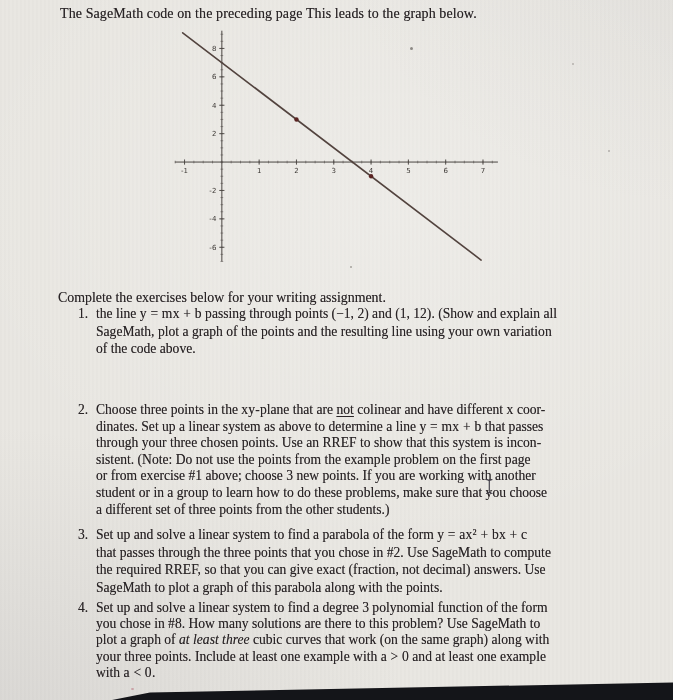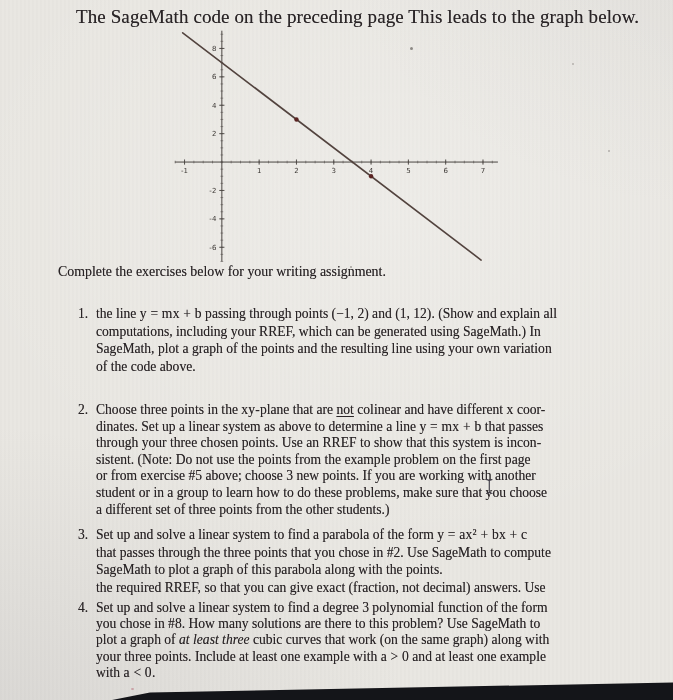--- a/index.html
+++ b/index.html
@@ -8,26 +8,26 @@
     font-family:"Liberation Serif", serif;color:#292426;
     background:
       radial-gradient(ellipse 120% 90% at 58% 30%, rgba(255,255,255,.22), rgba(255,255,255,0) 55%),
       radial-gradient(ellipse 150% 110% at -5% 110%, rgba(118,116,124,.16), rgba(0,0,0,0) 45%),
       radial-gradient(ellipse 140% 100% at 108% -12%, rgba(148,148,156,.10), rgba(0,0,0,0) 42%),
       repeating-linear-gradient(90deg, rgba(0,0,0,.013) 0 2px, rgba(255,255,255,.015) 2px 4px),
       #e9e7e2;
   }
   .page{position:absolute;inset:0;}
   .title{
-    position:absolute;left:76px;top:6px;font-size:19px;letter-spacing:.1px;
+    position:absolute;left:60px;top:6px;font-size:14px;letter-spacing:.1px;
     white-space:nowrap;text-shadow:0 0 .5px rgba(42,36,38,.55);
   }
   #chart{position:absolute;left:145px;top:28px;}
   .intro{
-    position:absolute;left:58px;top:264px;font-size:13.9px;white-space:nowrap;
+    position:absolute;left:58px;top:290px;font-size:13.9px;white-space:nowrap;
     text-shadow:0 0 .5px rgba(42,36,38,.5);
   }
   .ex{
     position:absolute;left:96px;font-size:13.6px;white-space:nowrap;
     text-shadow:0 0 .5px rgba(42,36,38,.5);
   }
   .ex .num{position:absolute;left:-18px;top:0;}
   .ex-1{top:305px;line-height:17.5px;}
   .ex-2{top:402px;line-height:16.6px;}
   .ex-3{top:526px;line-height:17.6px;}
@@ -151,40 +151,39 @@
       <circle cx="151.46113989637306" cy="91.45562130177515" r="2.2" fill="#5a2422"></circle>
       <circle cx="226.07253886010363" cy="148.2603550295858" r="2.2" fill="#5a2422"></circle>
     </svg>
 
   <div class="intro">Complete the exercises below for your writing assignment.</div>
 
   <div id="exercises">
       <div class="ex ex-1">
         <span class="num">1.</span>
         <div class="line"><span>the line </span><span class="seg-m">y = mx + b</span><span> passing through points (−1, 2) and (1, 12). (Show and explain all</span></div>
-        <div class="line"><span>computations, including your RREF, which can be generated using SageMath.) In</span></div>
         <div class="line"><span>SageMath, plot a graph of the points and the resulting line using your own variation</span></div>
         <div class="line"><span>of the code above.</span></div>
       </div>
       <div class="ex ex-2">
         <span class="num">2.</span>
         <div class="line"><span>Choose three points in the </span><span class="seg-m">xy</span><span>-plane that are </span><span class="seg-u">not</span><span> colinear and have different </span><span class="seg-m">x</span><span> coor-</span></div>
         <div class="line"><span>dinates. Set up a linear system as above to determine a line </span><span class="seg-m">y = mx + b</span><span> that passes</span></div>
         <div class="line"><span>through your three chosen points. Use an RREF to show that this system is incon-</span></div>
         <div class="line"><span>sistent. (Note: Do not use the points from the example problem on the first page</span></div>
-        <div class="line"><span>or from exercise #5 above; choose 3 new points. If you are working with another</span></div>
+        <div class="line"><span>or from exercise #1 above; choose 3 new points. If you are working with another</span></div>
         <div class="line"><span>student or in a group to learn how to do these problems, make sure that you choose</span></div>
         <div class="line"><span>a different set of three points from the other students.)</span></div>
       </div>
       <div class="ex ex-3">
         <span class="num">3.</span>
         <div class="line"><span>Set up and solve a linear system to find a parabola of the form </span><span class="seg-m">y = ax² + bx + c</span></div>
         <div class="line"><span>that passes through the three points that you chose in #2. Use SageMath to compute</span></div>
+        <div class="line"><span>the required RREF, so that you can give exact (fraction, not decimal) answers. Use</span></div>
         <div class="line"><span>SageMath to plot a graph of this parabola along with the points.</span></div>
-        <div class="line"><span>the required RREF, so that you can give exact (fraction, not decimal) answers. Use</span></div>
       </div>
       <div class="ex ex-4">
         <span class="num">4.</span>
         <div class="line"><span>Set up and solve a linear system to find a degree 3 polynomial function of the form</span></div>
         <div class="line"><span>you chose in #8. How many solutions are there to this problem? Use SageMath to</span></div>
         <div class="line"><span>plot a graph of </span><span class="seg-i">at least three</span><span> cubic curves that work (on the same graph) along with</span></div>
         <div class="line"><span>your three points. Include at least one example with </span><span class="seg-m">a &gt; 0</span><span> and at least one example</span></div>
         <div class="line"><span>with </span><span class="seg-m">a &lt; 0</span><span>.</span></div>
       </div>
     </div>

